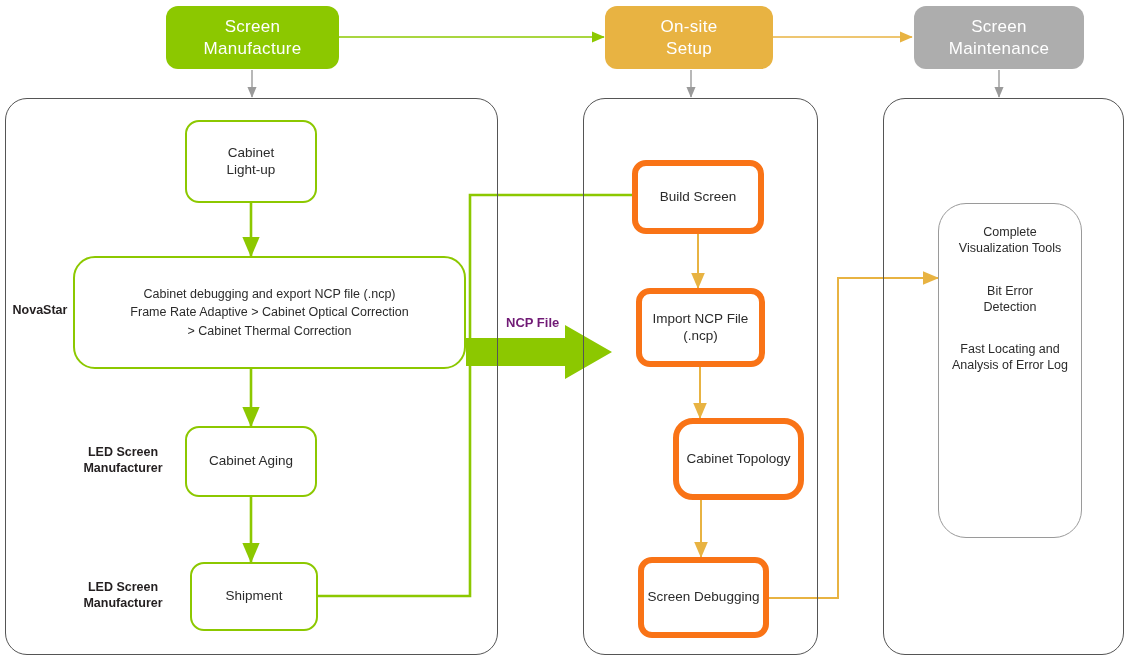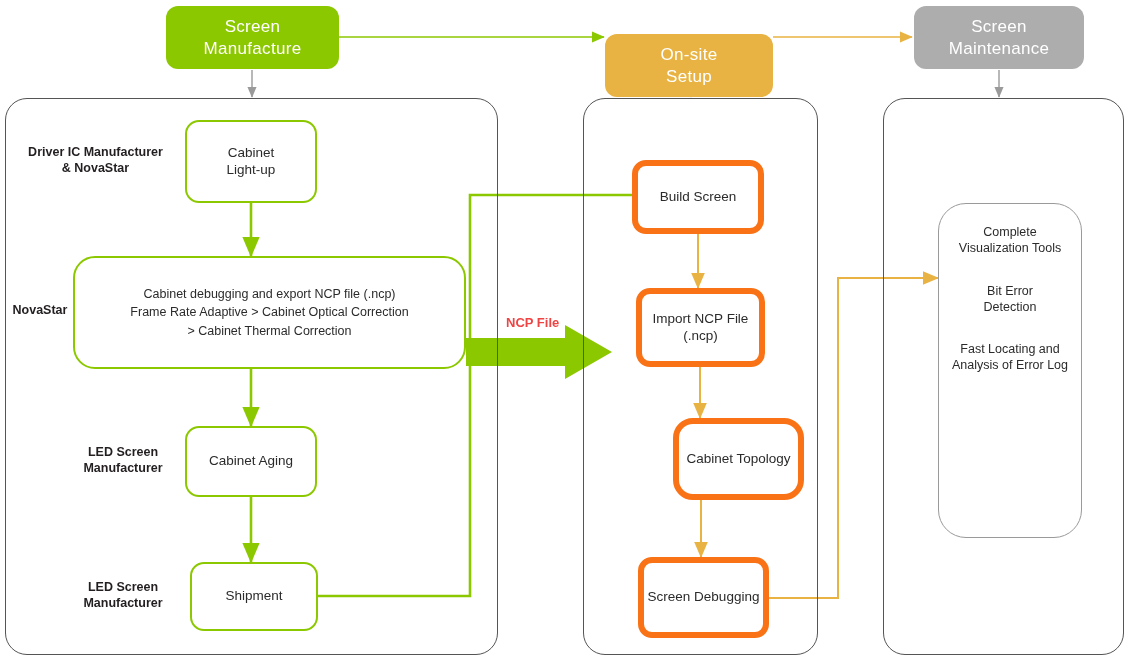--- a/index.html
+++ b/index.html
@@ -34,21 +34,21 @@
 
   
   .stage {
     border-radius: 12px;
     color: #ffffff;
     font-size: 17px;
     letter-spacing: .3px;
     border: none;
   }
   .stage.green  { background: #8CC800; }
-  .stage.orange { background: #E8B342; margin-top: 28px; }
+  .stage.orange { background: #E8B342; }
   .stage.gray   { background: #ADADAD; }
 
   
   .panel {
     position: absolute;
     box-sizing: border-box;
     border: 1px solid #555555;
     border-radius: 22px;
     background: transparent;
   }
@@ -99,21 +99,21 @@
     text-align: center;
     color: #231f20;
     white-space: pre-line;
   }
 
   
   .caption {
     position: absolute;
     font-size: 13px;
     font-weight: bold;
-    color: #ef4444;
+    color: #701a75;
   }
 
   .ml { white-space: pre-line; }
 </style>
 </head>
 <body>
 
 <div id="canvas">
 
   <svg class="layer" viewBox="0 0 1129 661">
@@ -162,22 +162,20 @@
   <div class="node stage orange ml" style="left:605px; top:6px; width:168px; height:63px;">On-site
 Setup</div>
 
   <div class="node stage gray ml" style="left:914px; top:6px; width:170px; height:63px;">Screen
 Maintenance</div>
 
   <div class="panel" style="left:5px; top:98px; width:493px; height:557px;"></div>
   <div class="panel" style="left:583px; top:98px; width:235px; height:557px;"></div>
   <div class="panel" style="left:883px; top:98px; width:241px; height:557px;"></div>
 
-  <div class="role ml" style="left:8px; top:145px; width:175px;">Driver IC Manufacturer
-&amp; NovaStar</div>
 
   <div class="role ml" style="left:0px; top:303px; width:80px;">NovaStar</div>
 
   <div class="role ml" style="left:63px; top:445px; width:120px;">LED Screen
 Manufacturer</div>
 
   <div class="role ml" style="left:63px; top:580px; width:120px;">LED Screen
 Manufacturer</div>
 
   <div class="node box green ml" style="left:185px; top:120px; width:132px; height:83px;">Cabinet

